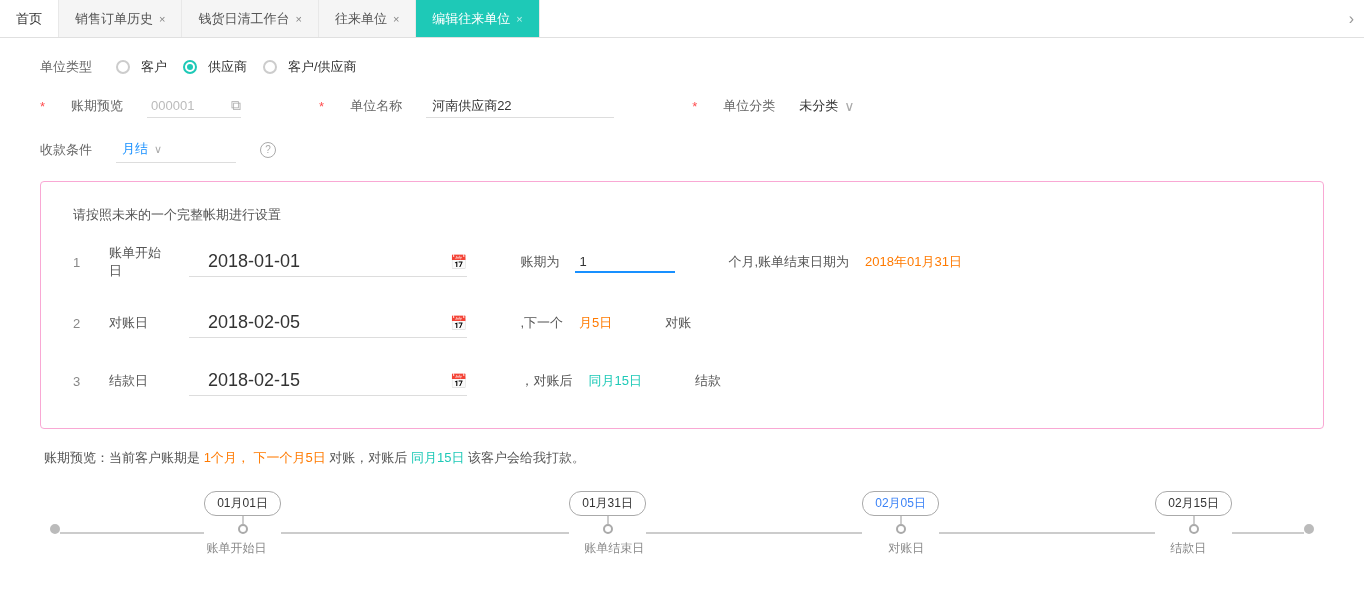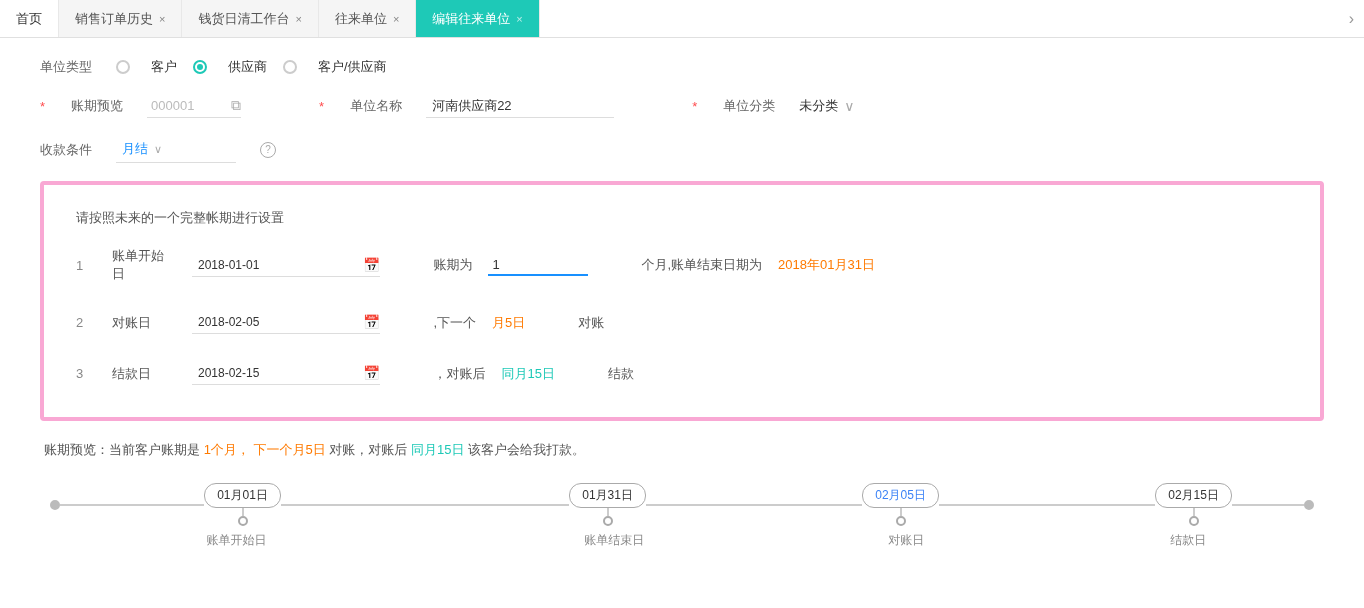--- a/index.html
+++ b/index.html
@@ -77,21 +77,21 @@
 
     
     .radio-group {
       display: flex;
       align-items: center;
       gap: 16px;
     }
     .radio-item {
       display: flex;
       align-items: center;
-      gap: 21px;
+      gap: 11px;
       cursor: pointer;
     }
     .radio-circle {
       width: 14px;
       height: 14px;
       border-radius: 50%;
       border: 2px solid #ccc;
       display: inline-block;
       position: relative;
     }
@@ -121,25 +121,26 @@
     }
     .input-with-icon {
       display: flex;
       align-items: center;
       border-bottom: 1px solid #ddd;
       gap: 4px;
     }
     .input-with-icon .bare-input {
       border: none;
       outline: none;
-      font-size: 12px;
+      font-size: 18px;
       color: #333;
       background: transparent;
       padding: 4px 6px;
       min-width: 100px;
+      margin-left: 13px;
     }
     .cal-icon {
       color: #aaa;
       font-size: 14px;
       cursor: pointer;
     }
 
     
     .select-field {
       display: flex;
@@ -165,21 +166,21 @@
       border-radius: 50%;
       border: 1px solid #aaa;
       color: #aaa;
       font-size: 10px;
       display: flex; align-items: center; justify-content: center;
       cursor: pointer;
     }
 
     
     .section-box {
-      border: 4px solid #f9a8d4;
+      border: 1px solid #f9a8d4;
       border-radius: 4px;
       padding: 24px 32px;
       margin-bottom: 20px;
     }
     .section-title {
       font-size: 13px;
       color: #555;
       margin-bottom: 20px;
     }
 
@@ -385,21 +386,21 @@
   <div class="preview-text">
     <span>账期预览：当前客户账期是</span>
     <span class="highlight-orange">1个月，</span>
     <span class="highlight-orange">下一个月5日</span>
     <span> 对账，对账后</span>
     <span class="highlight-teal">同月15日</span>
     <span> 该客户会给我打款。</span>
   </div>
 
   <div style="padding: 0 10px;">
-    <div style="display:flex; align-items:center; width:100%;">
+    <div style="display:flex; align-items:flex-end; width:100%;">
 
       <div style="width:10px;height:10px;border-radius:50%;background:#bbb;border:2px solid #bbb;flex-shrink:0;"></div>
       <div style="flex:1;height:2px;background:#ccc;"></div>
 
       <div style="display:flex;flex-direction:column;align-items:center;flex-shrink:0;">
         <div style="border:1px solid #aaa;border-radius:12px;padding:3px 12px;font-size:12px;color:#333;background:#fff;white-space:nowrap;">01月01日</div>
         <div style="width:2px;height:8px;background:#ccc;"></div>
         <div style="width:10px;height:10px;border-radius:50%;border:2px solid #aaa;background:#fff;"></div>
       </div>
       <div style="flex:2;height:2px;background:#ccc;"></div>

